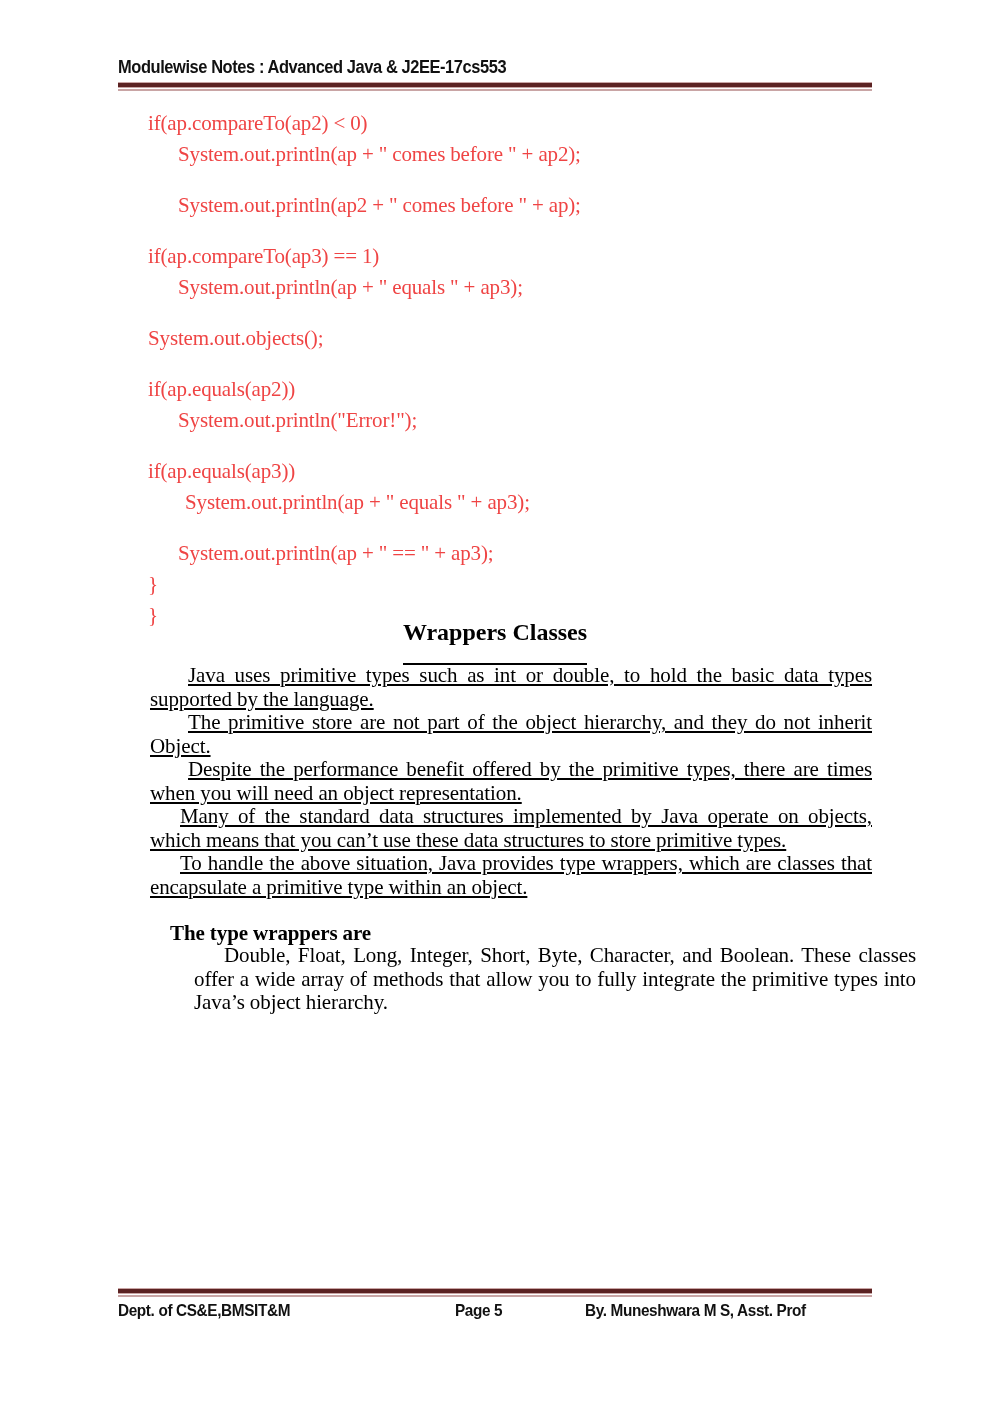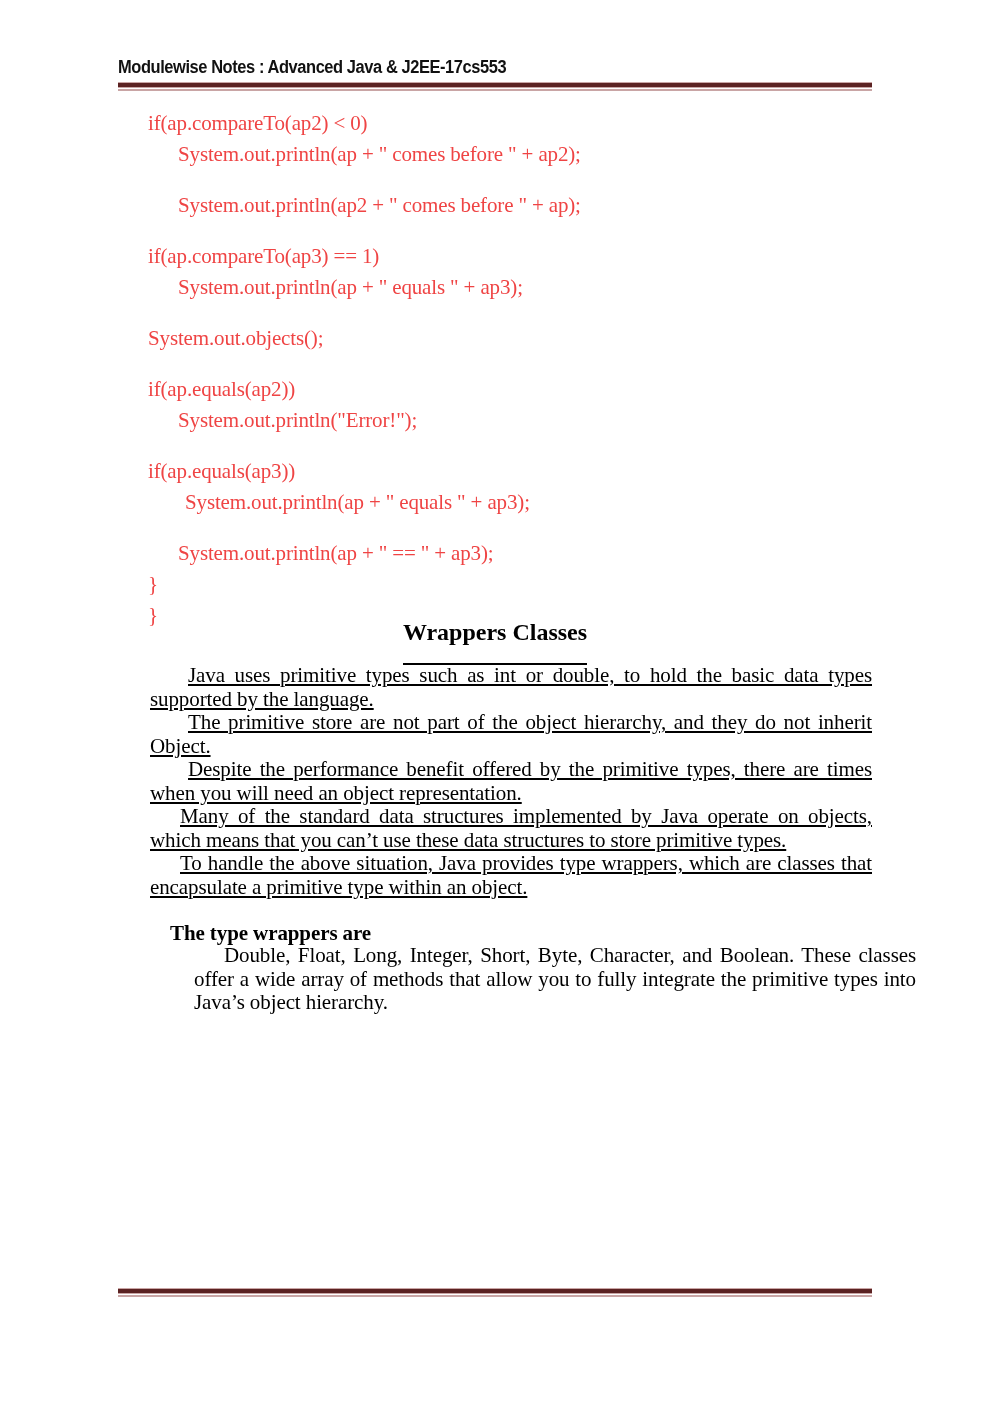--- a/index.html
+++ b/index.html
@@ -244,14 +244,19 @@
 
   <div class="body-copy-2">
       <p>Double, Float, Long, Integer, Short, Byte, Character, and Boolean. These classes offer a wide array of methods that allow you to fully integrate the primitive types into Java’s object hierarchy.</p>
     </div>
 
   <div class="rule footer-rule">
     <div class="rule-thick"></div>
     <div class="rule-thin"></div>
   </div>
 
+  <div class="footer">
+    <div class="footer-left">Dept. of CS&amp;E,BMSIT&amp;M</div>
+    <div class="footer-center">Page 5</div>
+    <div class="footer-right">By. Muneshwara M S, Asst. Prof</div>
+  </div>
 
 </div>
 
 </body></html>

